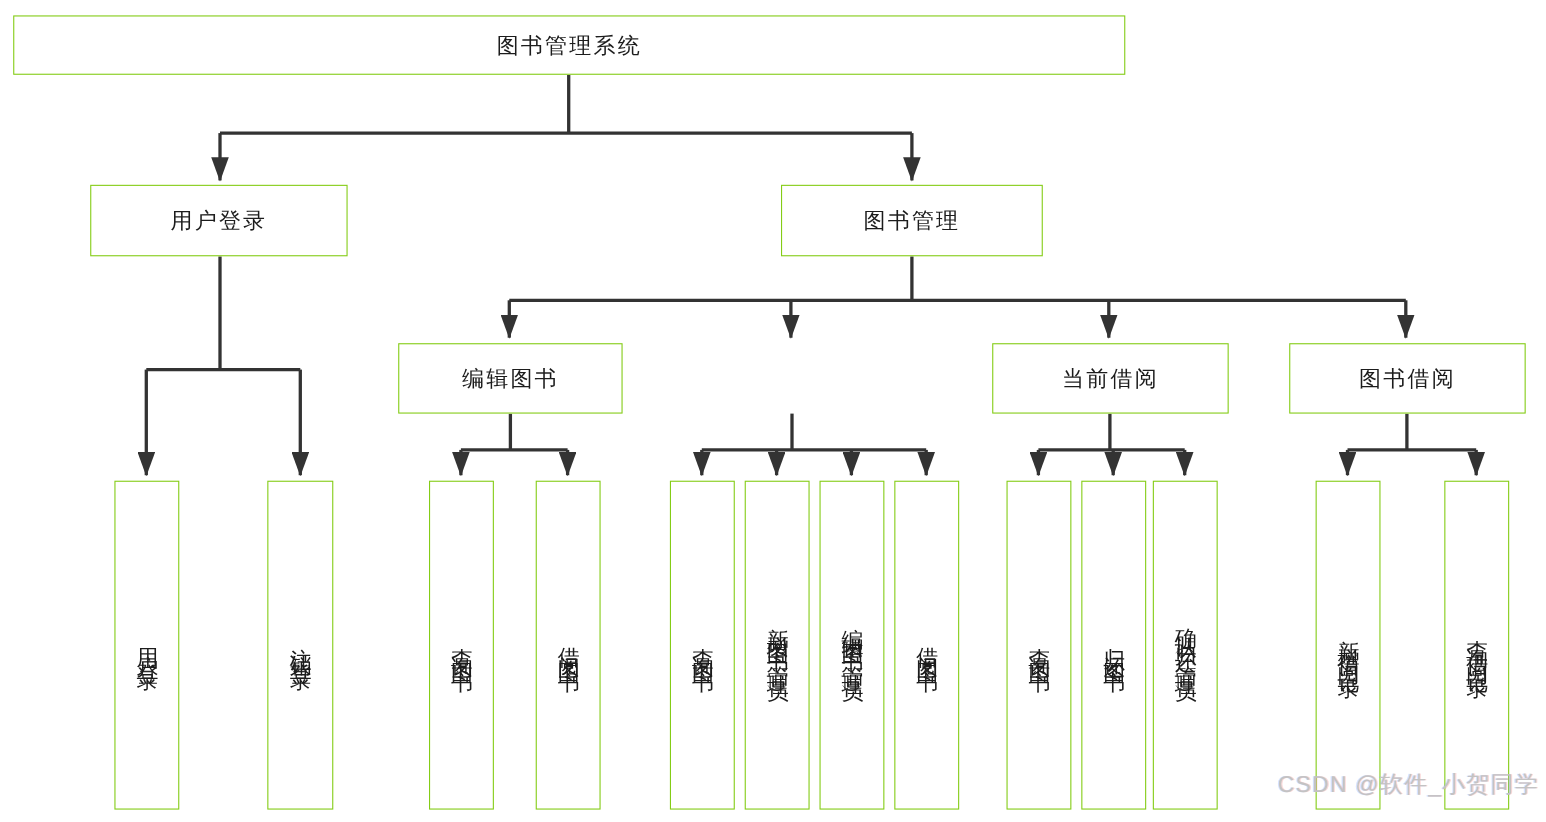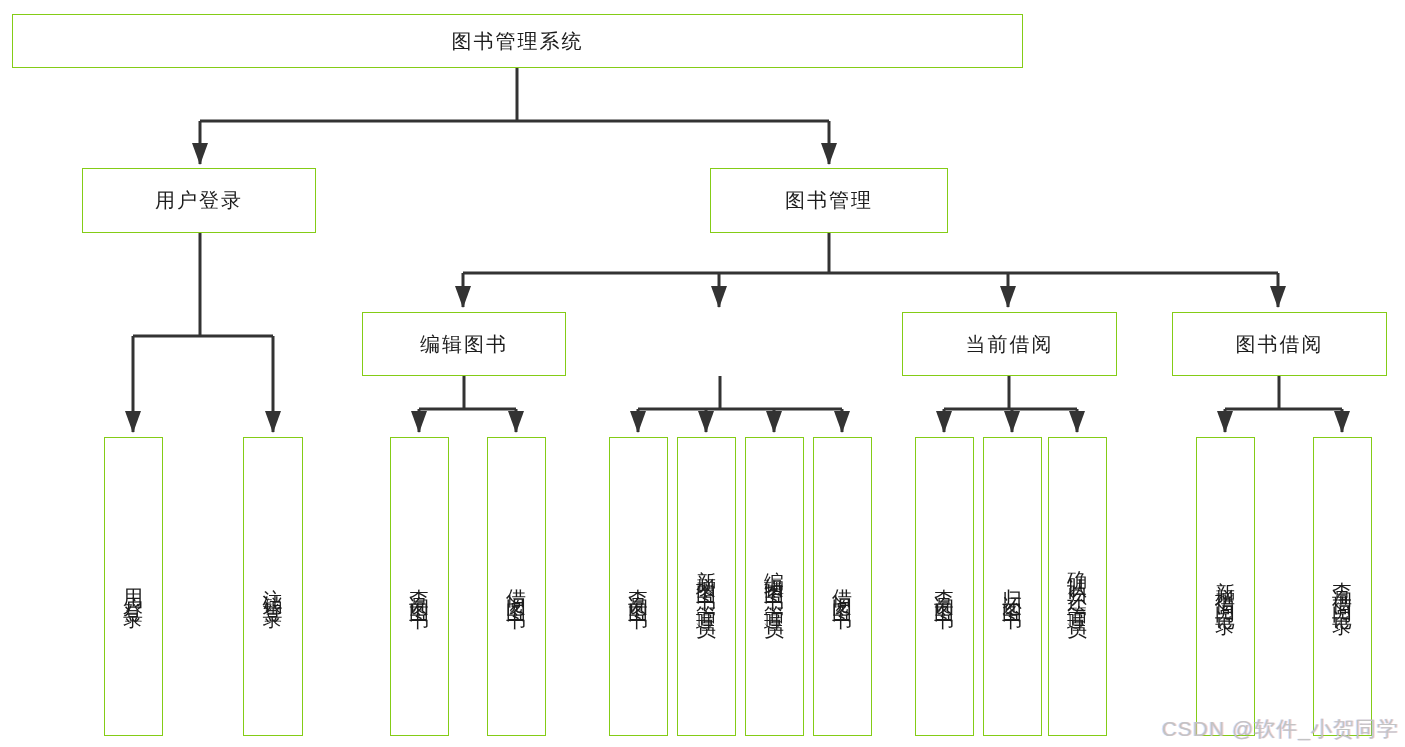--- a/index.html
+++ b/index.html
@@ -37,21 +37,21 @@
     writing-mode: vertical-rl;
     text-orientation: mixed;
     font-size: 20px;
     letter-spacing: 7px;
     line-height: 1;
     white-space: nowrap;
   }
   .watermark {
     position: absolute;
     right: 6px;
-    bottom: 4px;
+    bottom: 20px;
     z-index: 5;
     font-size: 21px;
     letter-spacing: 1px;
     color: #c3c3c3;
     text-shadow: 1px 0 0 rgba(236,128,128,0.30), -1px 0 0 rgba(120,160,255,0.30);
     white-space: nowrap;
   }
 </style>
 </head>
 <body>

